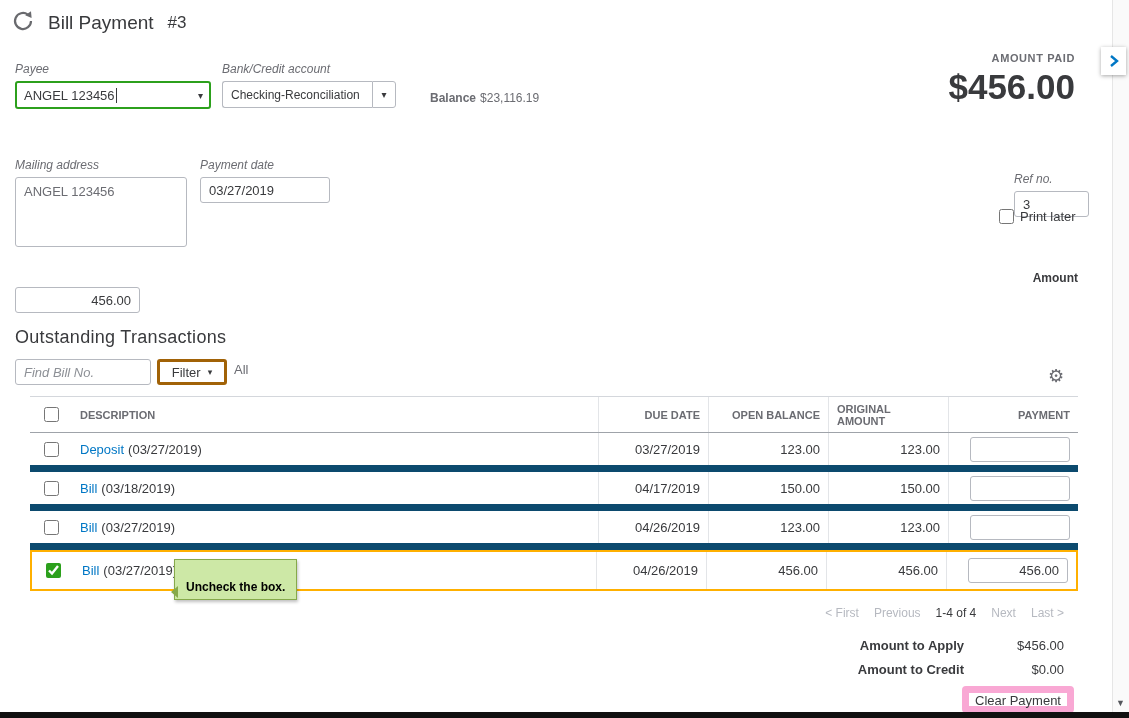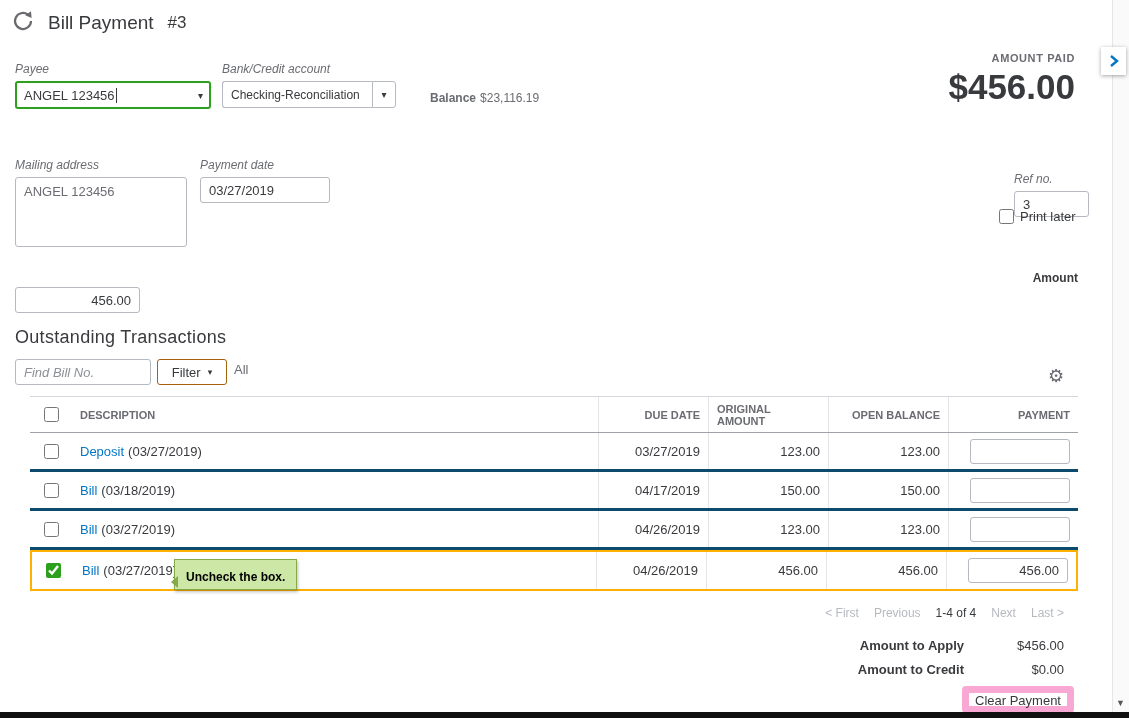--- a/index.html
+++ b/index.html
@@ -51,45 +51,45 @@
   .printlater { left:999px; top:209px; display:flex; align-items:center; gap:6px; font-size:13px; color:#393a3d; }
   input[type=checkbox] { width:15px; height:15px; accent-color:#2ca01c; cursor:pointer; }
 
   .amount-lbl { right:51px; top:271px; font-size:12px; font-weight:bold; color:#393a3d; }
   .amount-input { left:15px; top:287px; width:125px; text-align:right; }
 
   .ot-heading { left:15px; top:327px; font-size:18px; font-weight:400; color:#393a3d; letter-spacing:.3px; }
 
   .find-input { left:15px; top:359px; width:136px; }
   .find-input::placeholder { font-style:italic; color:#8d9096; }
-  .filter-btn { left:157px; top:359px; width:70px; height:26px; border:1px solid #a16207; border-radius:3px; background:#fff;
+  .filter-btn { left:157px; top:359px; width:70px; height:26px; border:3px solid #a16207; border-radius:3px; background:#fff;
     font-size:13px; color:#393a3d; display:flex; align-items:center; justify-content:center; gap:7px; cursor:pointer; font-family:inherit; }
   .filter-caret { font-size:9px; }
   .all-lbl { left:234px; top:362px; font-size:13px; color:#6b6c72; }
   .gear { left:1048px; top:367px; font-size:18px; color:#6b6c72; cursor:pointer; line-height:1; }
 
   
   .tbl { position:absolute; left:30px; top:396px; width:1048px; }
   .thead, .trow { display:grid; grid-template-columns:42px 1fr 110px 120px 120px 130px; align-items:center; }
   .thead { height:37px; border-top:1px solid #d4d7dc; border-bottom:1px solid #9fa3a9; }
   .th { font-size:11px; font-weight:bold; color:#6b6c72; padding:0 8px; height:100%; display:flex; align-items:center; }
   .th.sep, .td.sep { border-left:1px solid #e3e5e8; }
   .th.num { justify-content:flex-end; }
-  .trow { height:39px; border-bottom:3px solid #0c4a6e; position:relative; }
+  .trow { height:39px; border-bottom:7px solid #0c4a6e; position:relative; }
   .td { font-size:13px; color:#393a3d; padding:0 8px; height:100%; display:flex; align-items:center; }
   .td.chk, .th.chk { justify-content:center; padding:0; }
   .td.num { justify-content:flex-end; }
   .doc-link { color:#0077c5; text-decoration:none; cursor:pointer; }
   .doc-date { color:#393a3d; margin-left:4px; }
   .pay-input { width:100px; height:25px; text-align:right; }
 
   .trow.hl { border:2px solid #ffb000; height:41px; }
 
   .callout { position:absolute; left:142px; top:7px; background:#cde8a6; border:1px solid #86a94a;
-    padding:10px 11px 5px; font-size:12px; font-weight:bold; color:#000; box-shadow:1px 2px 3px rgba(0,0,0,.25); z-index:3; }
+    padding:20px 11px 5px; font-size:12px; font-weight:bold; color:#000; box-shadow:1px 2px 3px rgba(0,0,0,.25); z-index:3; }
   .callout:before { content:""; position:absolute; left:-10px; bottom:1px; border:6px solid transparent; border-right:7px solid #86a94a; }
 
   .pagination { right:65px; top:606px; display:flex; gap:15px; font-size:12px; color:#b6b9c0; }
   .pagination .current { color:#393a3d; }
   .pagination span { cursor:pointer; }
 
   .summary { right:65px; top:638px; display:grid; grid-template-columns:auto 100px; row-gap:9px; font-size:13px; }
   .sum-label { font-weight:bold; color:#393a3d; text-align:right; }
   .sum-value { color:#393a3d; text-align:right; }
 
@@ -187,22 +187,22 @@
   <div class="abs all-lbl">All</div>
   <div class="abs gear">⚙</div>
 
   <div class="tbl">
     <div class="thead">
       <div class="th chk">
           <input type="checkbox" style="">
         </div>
       <div class="th">DESCRIPTION</div>
       <div class="th num sep">DUE DATE</div>
+      <div class="th num sep">OPEN BALANCE</div>
       <div class="th num sep">ORIGINAL AMOUNT</div>
-      <div class="th num sep">OPEN BALANCE</div>
       <div class="th num sep">PAYMENT</div>
     </div>
 
     <div class="trow">
       <div class="td chk">
           <input type="checkbox" style="">
         </div>
       <div class="td">
         <a class="doc-link">Deposit</a>
         <span class="doc-date">(03/27/2019)</span>

